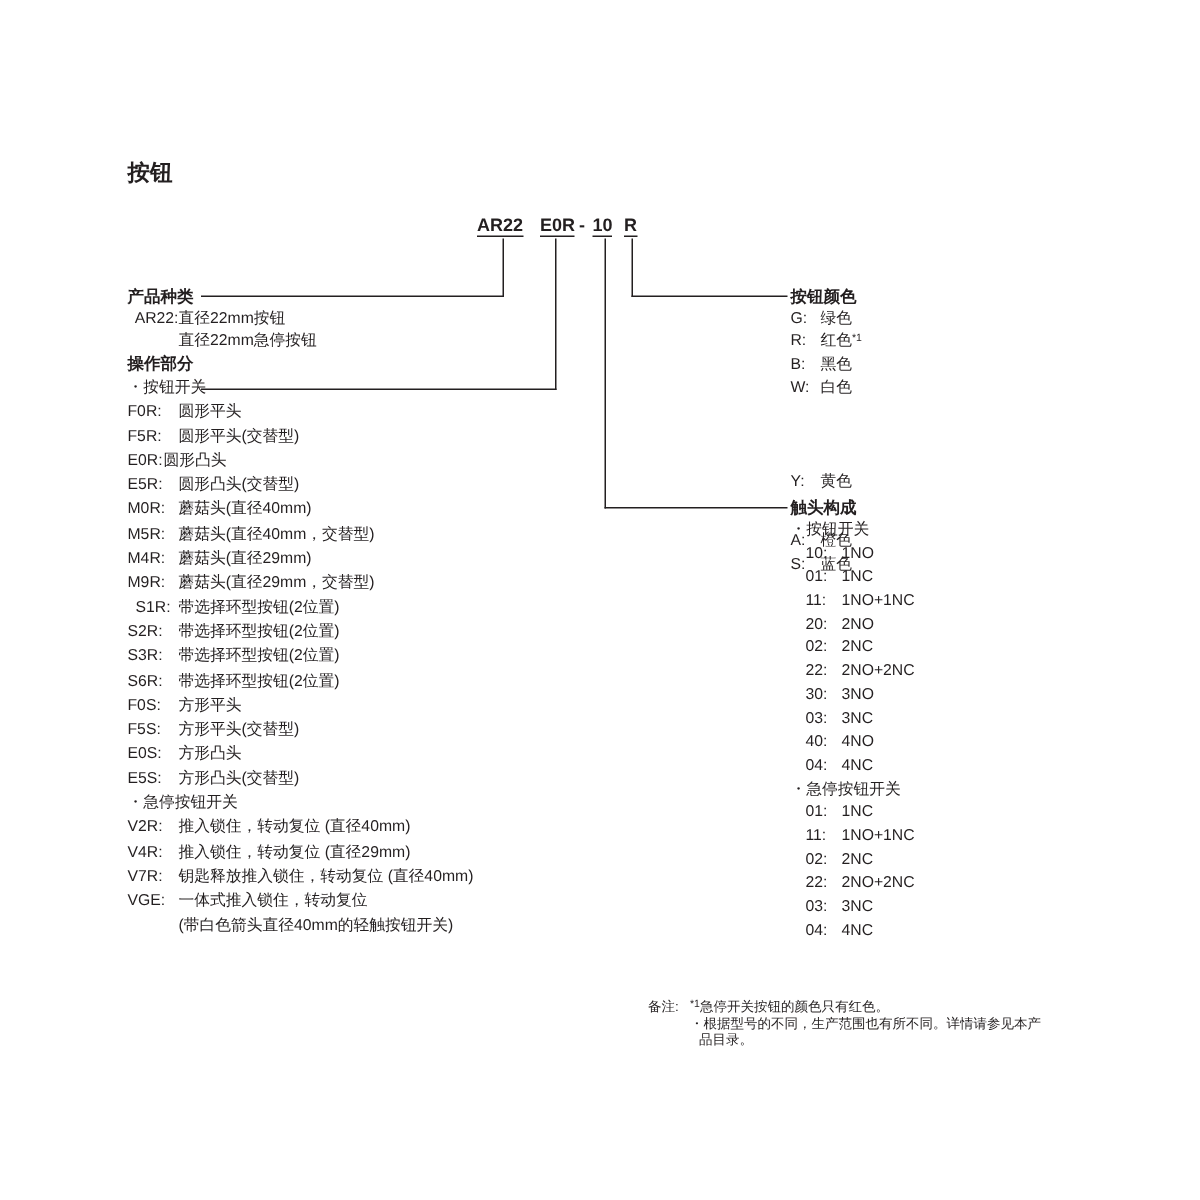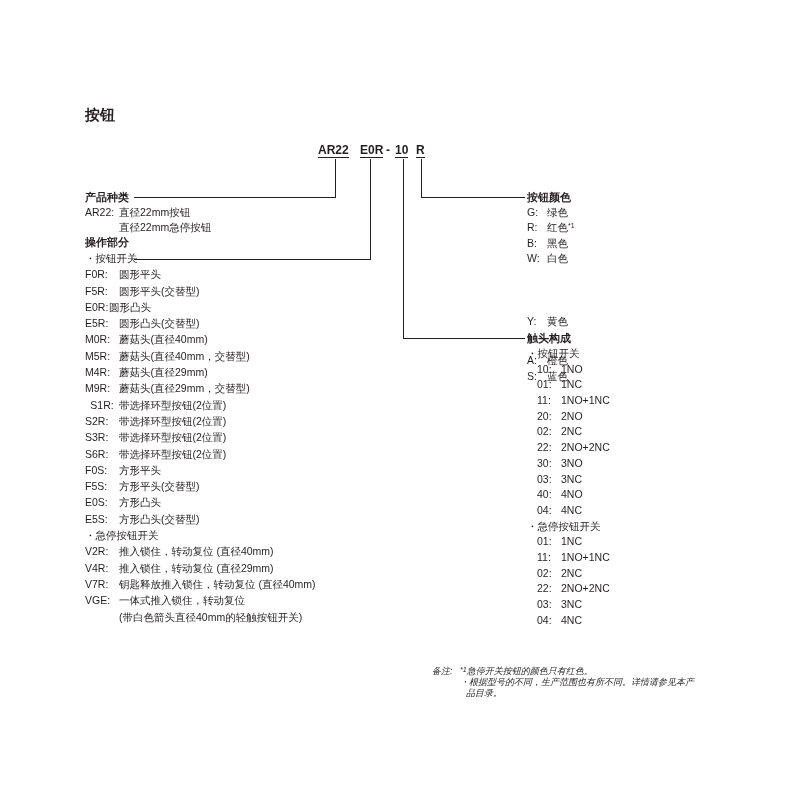--- a/index.html
+++ b/index.html
@@ -7,21 +7,21 @@
        font-family:"DejaVu Sans","Liberation Sans",sans-serif;color:#231f20;}
   .abs{position:absolute;}
   .title{left:85px;top:106px;font-size:15px;font-weight:bold;}
   .code{top:143px;font-size:12px;font-weight:bold;font-family:"Liberation Sans","DejaVu Sans",sans-serif;}
   .code .seg{position:absolute;top:0;white-space:nowrap;}
   .code .seg.ul{border-bottom:1px solid #231f20;padding-bottom:0;line-height:14px;}
   .line{position:absolute;background:#231f20;}
   .hd{font-size:11px;font-weight:bold;line-height:15px;white-space:nowrap;}
   .txt{font-size:10.5px;line-height:16.3px;white-space:nowrap;font-family:"Liberation Sans","DejaVu Sans",sans-serif;}
   .row{display:block;height:16.3px;}
-  .note{font-size:9px;line-height:11px;white-space:nowrap;font-family:"Liberation Sans","DejaVu Sans",sans-serif;font-style:italic;}
+  .note{font-size:9px;line-height:11px;white-space:nowrap;font-family:"Liberation Sans","DejaVu Sans",sans-serif;}
   sup{font-size:7px;vertical-align:top;position:relative;top:-2px;}
 </style>
 </head>
 <body>
 
 <div class="abs title">按钮</div>
 
 <div class="abs code" style="left:0;width:800px;height:20px;">
   <span class="seg ul" style="left:318px;">AR22</span>
   <span class="seg ul" style="left:360px;">E0R</span>
@@ -36,21 +36,21 @@
 <div class="line" style="left:134px;top:259px;width:237px;height:1px;"></div>
 <div class="line" style="left:403px;top:159px;width:1px;height:180px;"></div>
 <div class="line" style="left:403px;top:338px;width:122px;height:1px;"></div>
 <div class="line" style="left:421px;top:159px;width:1px;height:39px;"></div>
 <div class="line" style="left:421px;top:197px;width:104px;height:1px;"></div>
 
 <div class="abs" style="left:85px;top:190px;">
   <div class="hd">产品种类</div>
   <div class="txt" style="line-height:15px;">
     <span class="row" style="height:15px;">
-      <span style="display:inline-block;width:34px;">AR22:</span><span>直径22mm按钮</span>
+      <span style="display:inline-block;width:34px;text-align:right;">AR22:</span><span>直径22mm按钮</span>
     </span>
     <span class="row" style="height:15px;">
       <span style="display:inline-block;width:34px;"></span><span>直径22mm急停按钮</span>
     </span>
   </div>
 </div>
 
 <div class="abs" style="left:85px;top:235px;">
   <div class="hd">操作部分</div>
   <div class="txt" id="op-list">

